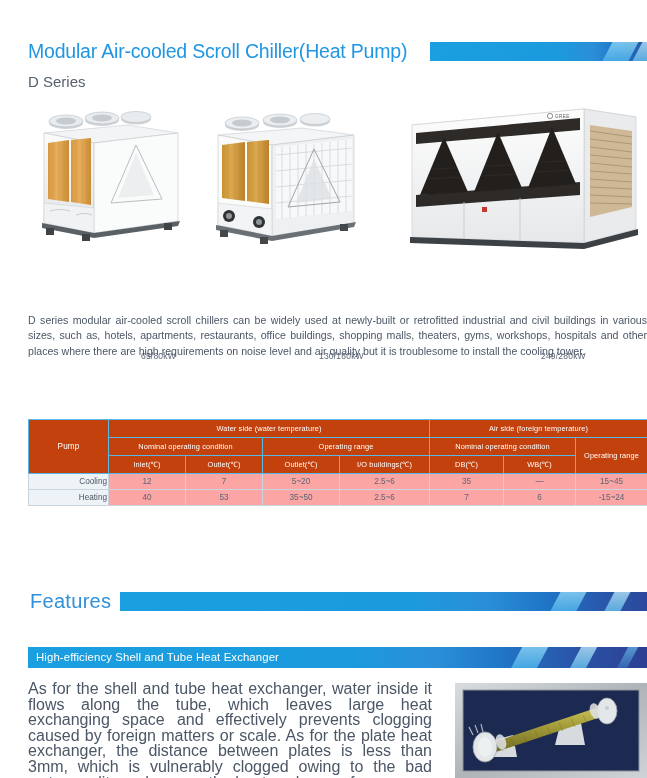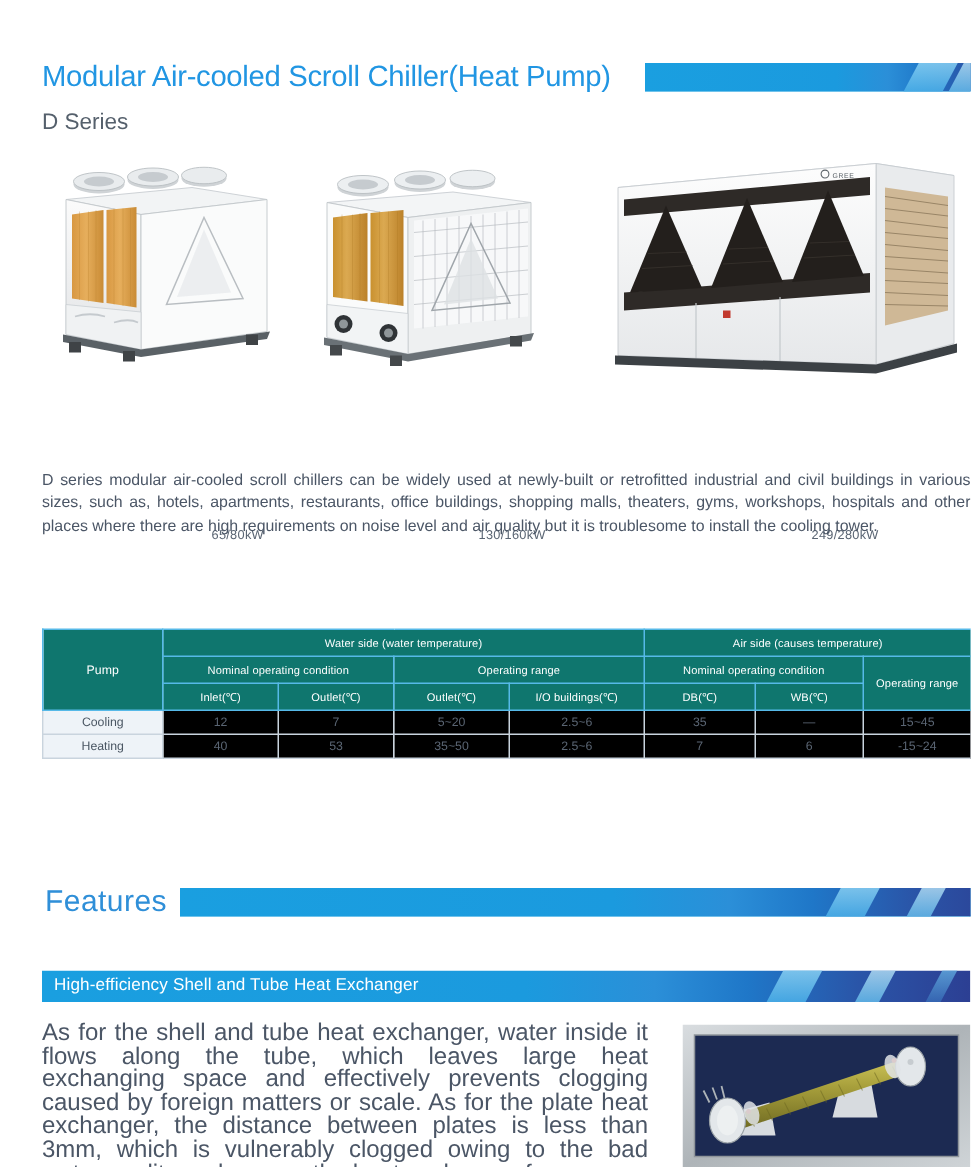--- a/index.html
+++ b/index.html
@@ -69,35 +69,35 @@
   table.spec{
     border-collapse:collapse;width:619px;
     table-layout:fixed;
   }
   table.spec th,table.spec td{
     border:1px solid #c9d4de;
     text-align:center;vertical-align:middle;
     font-weight:normal;
   }
   table.spec th{
-    background:#0f766e;color:#ffffff;
+    background:#c2410c;color:#ffffff;
     font-size:7.4px;line-height:9px;height:15px;
     border-color:#56b9e8;
     letter-spacing:.1px;
   }
   table.spec th.item-cell{
     font-size:8.2px;border-color:#56b9e8;
   }
   table.spec td{
-    background:#000000;color:#5a6573;
+    background:#fca5a5;color:#5a6573;
     font-size:8.2px;height:13px;
     border-color:#c9d4de;
   }
   table.spec td.rowlabel{
-    background:#eef3f8;color:#4a5663;font-size:8.2px;
+    background:#eef3f8;color:#4a5663;font-size:8.2px;text-align:right;
   }
 
   
   .features-row{position:absolute;left:28px;top:568px;width:619px;height:26px;}
   .features-text{
     position:absolute;left:2px;top:0;
     font-size:20px;color:#2f8fd8;line-height:24px;letter-spacing:.3px;
   }
   .features-bar{
     position:absolute;left:92px;top:3px;width:555px;height:19px;
@@ -331,21 +331,21 @@
         <col style="width:77px">
           <col style="width:90px">
           <col style="width:74px">
         <col style="width:72px">
           <col style="width:72px">
       </colgroup>
       <thead>
         <tr>
           <th class="item-cell" rowspan="3">Pump</th>
           <th colspan="4">Water side (water temperature)</th>
-          <th colspan="3">Air side (causes temperature)</th>
+          <th colspan="3">Air side (foreign temperature)</th>
         </tr>
         <tr>
           <th colspan="2">Nominal operating condition</th>
           <th colspan="2">Operating range</th>
           <th colspan="2">Nominal operating condition</th>
           <th rowspan="2">Operating range</th>
         </tr>
         <tr>
           <th>Inlet(℃)</th>
           <th>Outlet(℃)</th>

